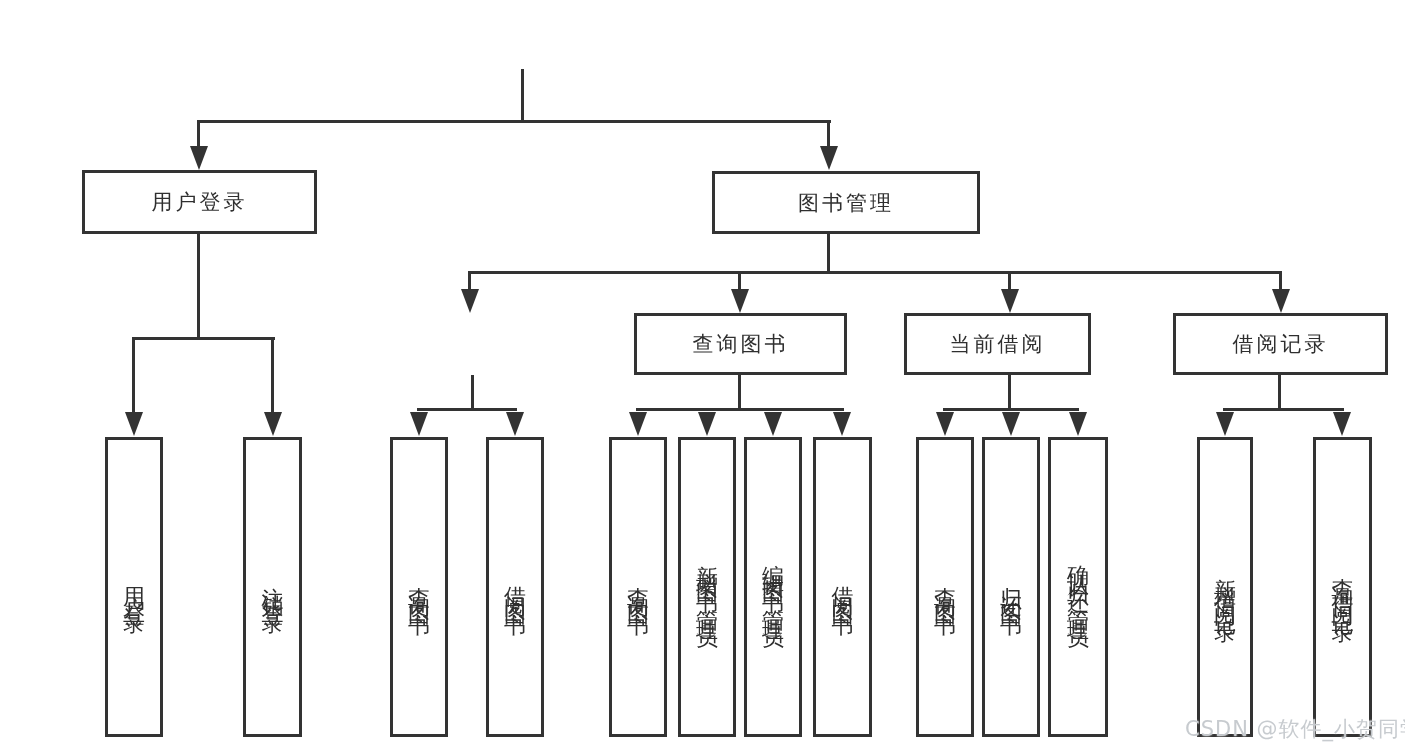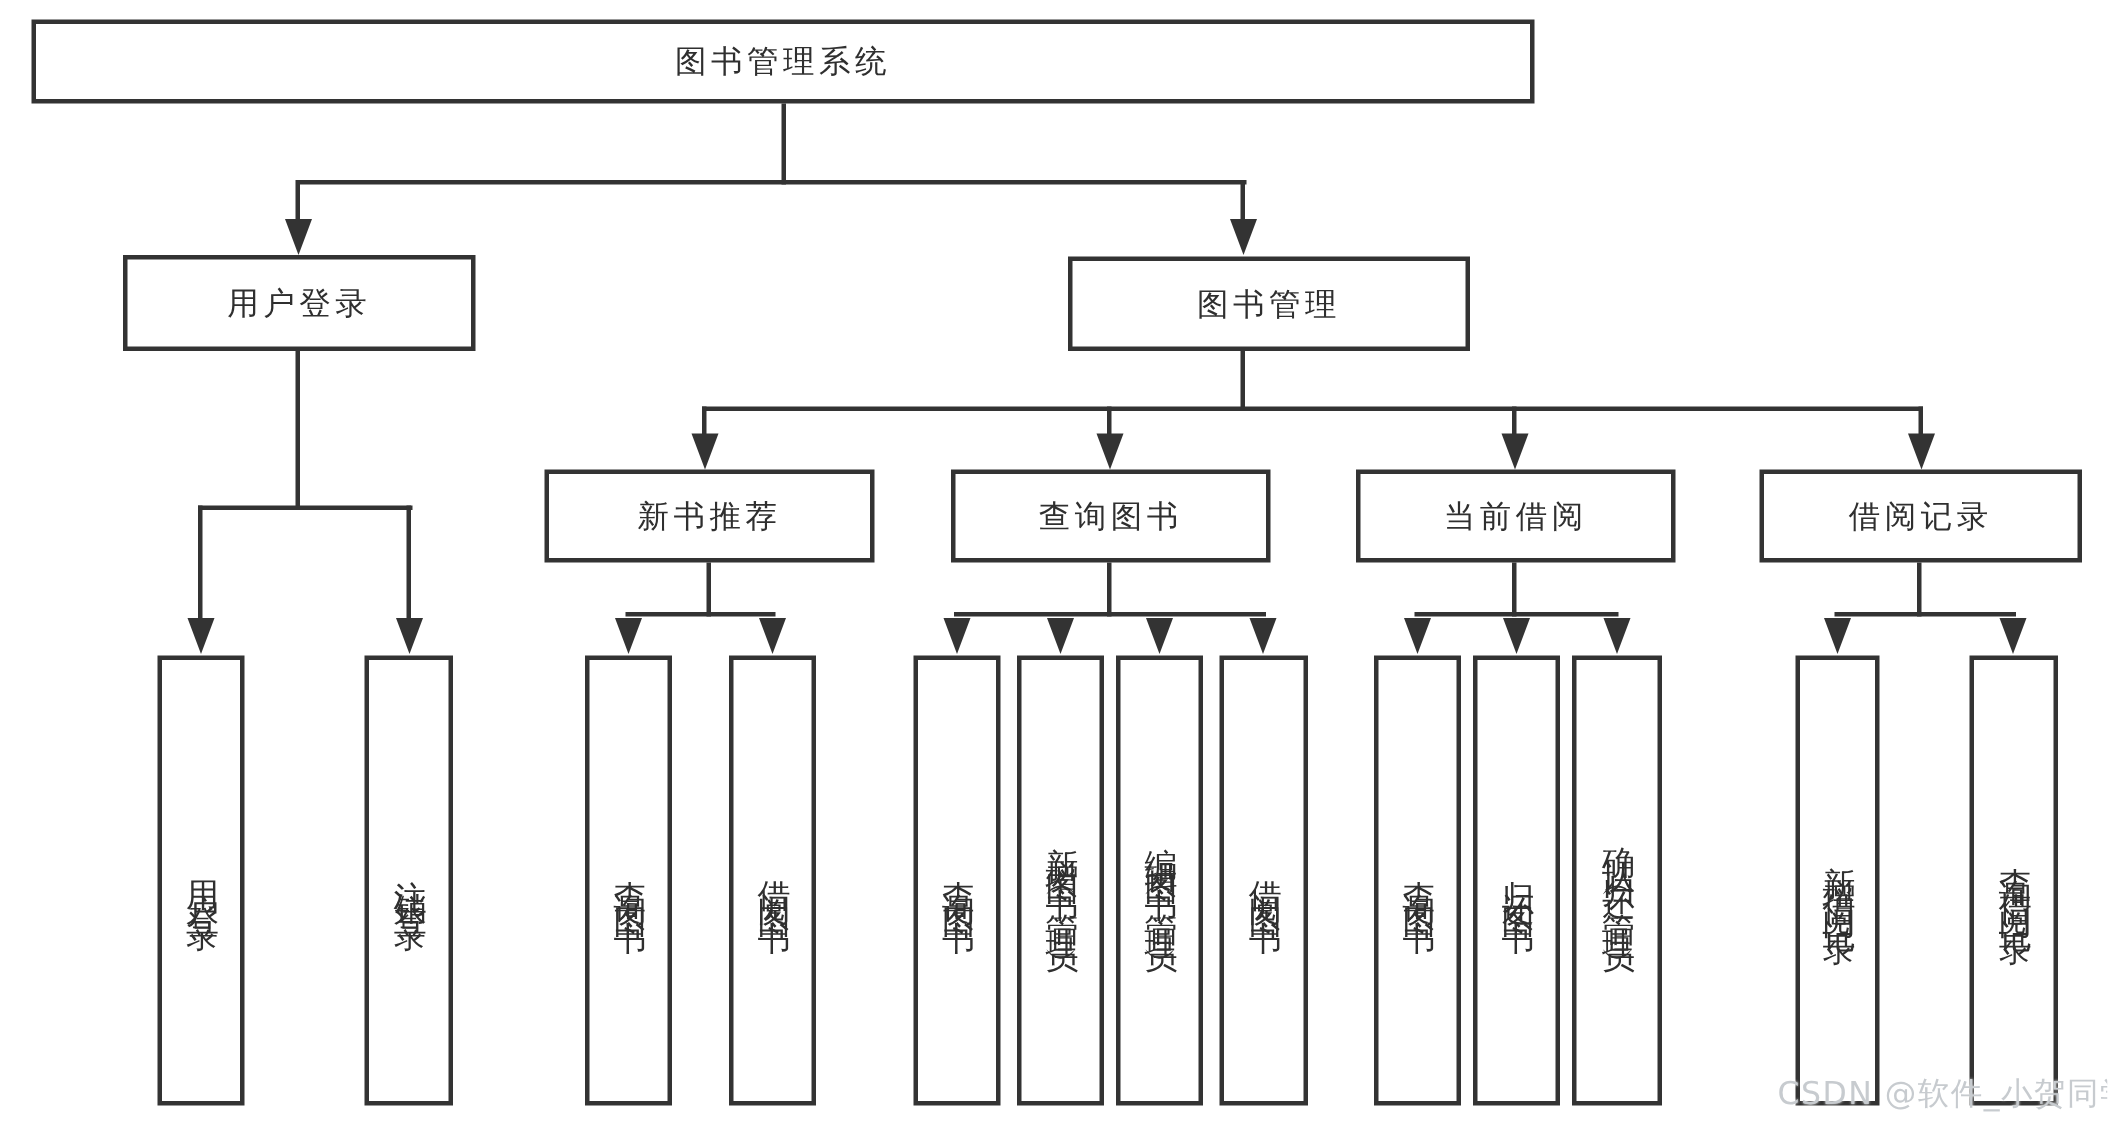--- a/index.html
+++ b/index.html
@@ -45,28 +45,26 @@
     text-shadow:0 0 2px #ffffff;
     white-space:nowrap;
     z-index:10;
   }
 </style>
 </head>
 <body>
 
 <div id="canvas">
 
-  <div class="node h" style="left:21px;top:13px;width:1002px;height:56px;">图书管理系统</div>
 
   <div class="node h" style="left:82px;top:170px;width:235px;height:64px;">用户登录</div>
   <div class="node h" style="left:712px;top:171px;width:268px;height:63px;">图书管理</div>
 
-  <div class="node h" style="left:363px;top:313px;width:220px;height:62px;">新书推荐</div>
   <div class="node h" style="left:634px;top:313px;width:213px;height:62px;">查询图书</div>
-  <div class="node h" style="left:904px;top:313px;width:213px;height:62px;">当前借阅</div>
+  <div class="node h" style="left:904px;top:313px;width:187px;height:62px;">当前借阅</div>
   <div class="node h" style="left:1173px;top:313px;width:215px;height:62px;">借阅记录</div>
 
   <div class="node v" style="left:105px;top:437px;width:58px;height:300px;">用户登录</div>
   <div class="node v" style="left:243px;top:437px;width:59px;height:300px;">注销登录</div>
 
   <div class="node v" style="left:390px;top:437px;width:58px;height:300px;">查询图书</div>
   <div class="node v" style="left:486px;top:437px;width:58px;height:300px;">借阅图书</div>
 
   <div class="node v" style="left:609px;top:437px;width:58px;height:300px;">查询图书</div>
   <div class="node v" style="left:678px;top:437px;width:58px;height:300px;">新增图书（管理员）</div>

